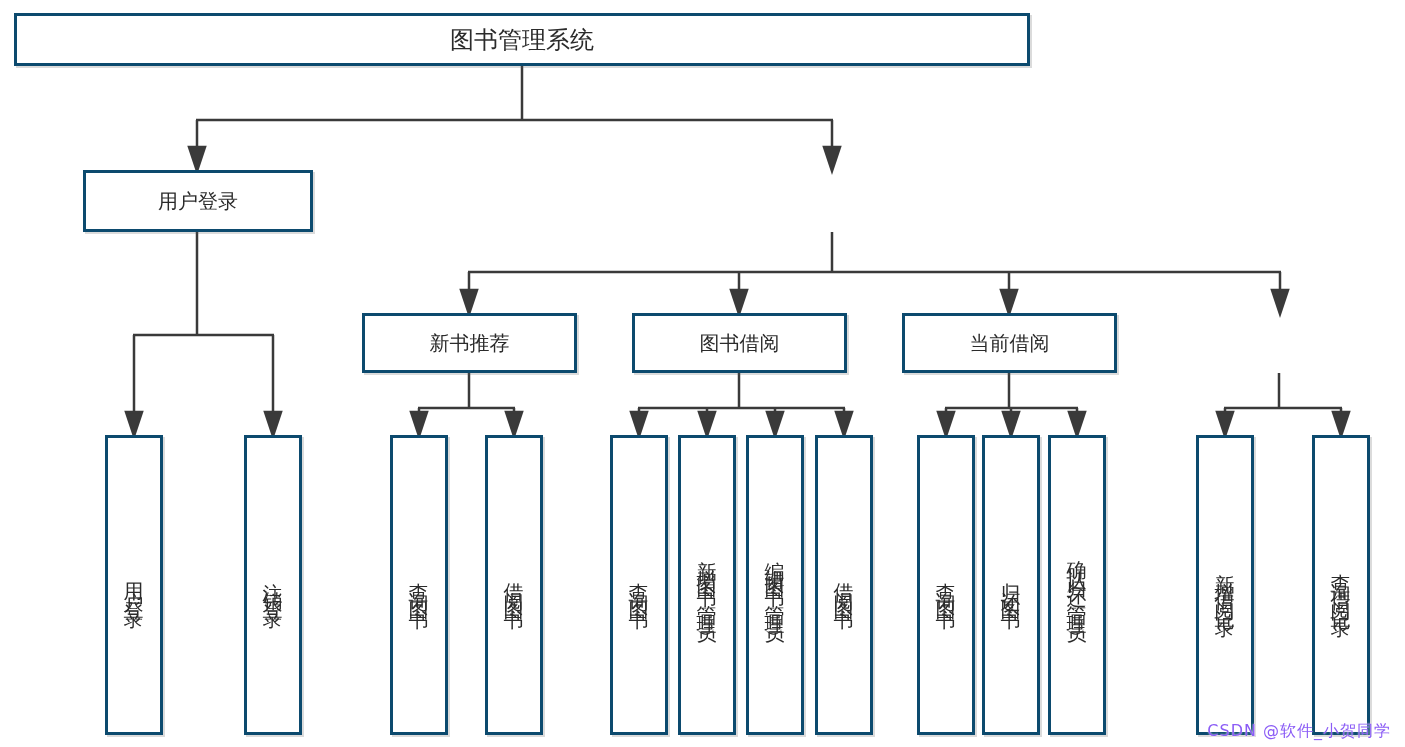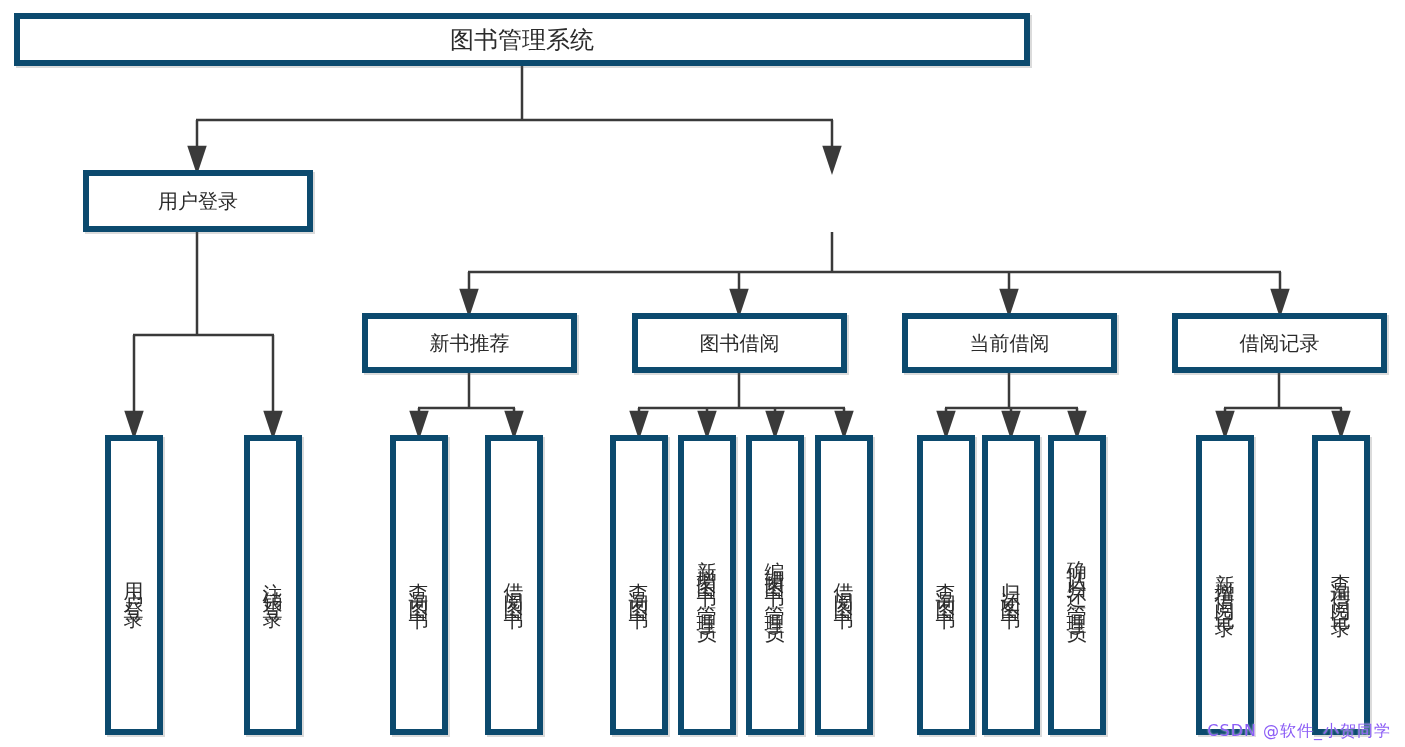--- a/index.html
+++ b/index.html
@@ -10,21 +10,21 @@
     font-family:"DejaVu Sans", "Liberation Sans", sans-serif;
     overflow:hidden;
   }
   .connectors {
     position:absolute; left:0; top:0; z-index:0;
   }
   .box {
     position:absolute;
     box-sizing:border-box;
     background:#ffffff;
-    border:6px solid #0c4a6e;
+    border:3px solid #0c4a6e;
     display:flex; align-items:center; justify-content:center;
     color:#2b2b2b;
     z-index:1;
     box-shadow:2px 2px 0 rgba(90,90,90,0.22);
   }
   .root-box  { left:14px;  top:13px;  width:1016px; height:53px; font-size:24px; }
   .lvl2-box  { height:62px; font-size:20px; top:170px; }
   .lvl3-box  { height:60px; font-size:20px; top:313px; width:215px; }
   .leaf-box  { width:58px; height:300px; top:435px; }
   .vtext {
@@ -138,23 +138,20 @@
 
   <div class="box lvl3-box" style="left:632px;">
     <span>图书借阅</span>
   </div>
   <div class="box lvl3-box" style="left:362px;">
     <span>新书推荐</span>
   </div>
   <div class="box lvl3-box" style="left:902px;text-align:right;">
     <span>当前借阅</span>
   </div>
-  <div class="box lvl3-box" style="left:1172px;">
-    <span>借阅记录</span>
-  </div>
 
   <div class="box leaf-box" style="left:105px;">
     <span class="vtext">用户登录</span>
   </div>
   <div class="box leaf-box" style="left:244px;">
     <span class="vtext">注销登录</span>
   </div>
 
   <div class="box leaf-box" style="left:390px;">
     <span class="vtext">查询图书</span>

